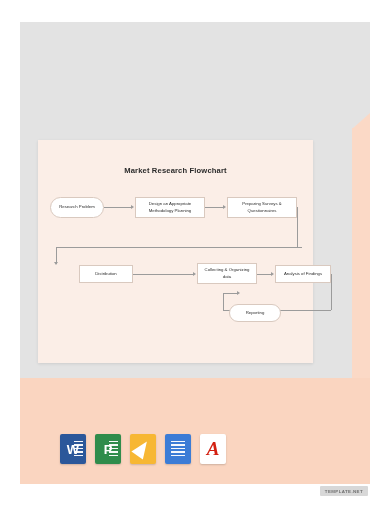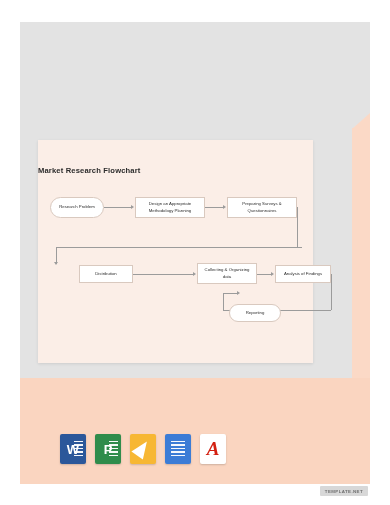--- a/index.html
+++ b/index.html
@@ -97,21 +97,21 @@
     width: 275px;
     height: 223px;
     background: #fbeee7;
     box-shadow: 0 1px 3px rgba(0,0,0,0.10);
   }
   .card-title {
     position: absolute;
     left: 0;
     top: 26px;
     width: 100%;
-    text-align: left;
+    text-align: center;
     font-size: 7.6px;
     font-weight: bold;
     color: #2b2b2b;
     letter-spacing: 0.15px;
   }
 
   
   .node {
     position: absolute;
     background: #ffffff;

